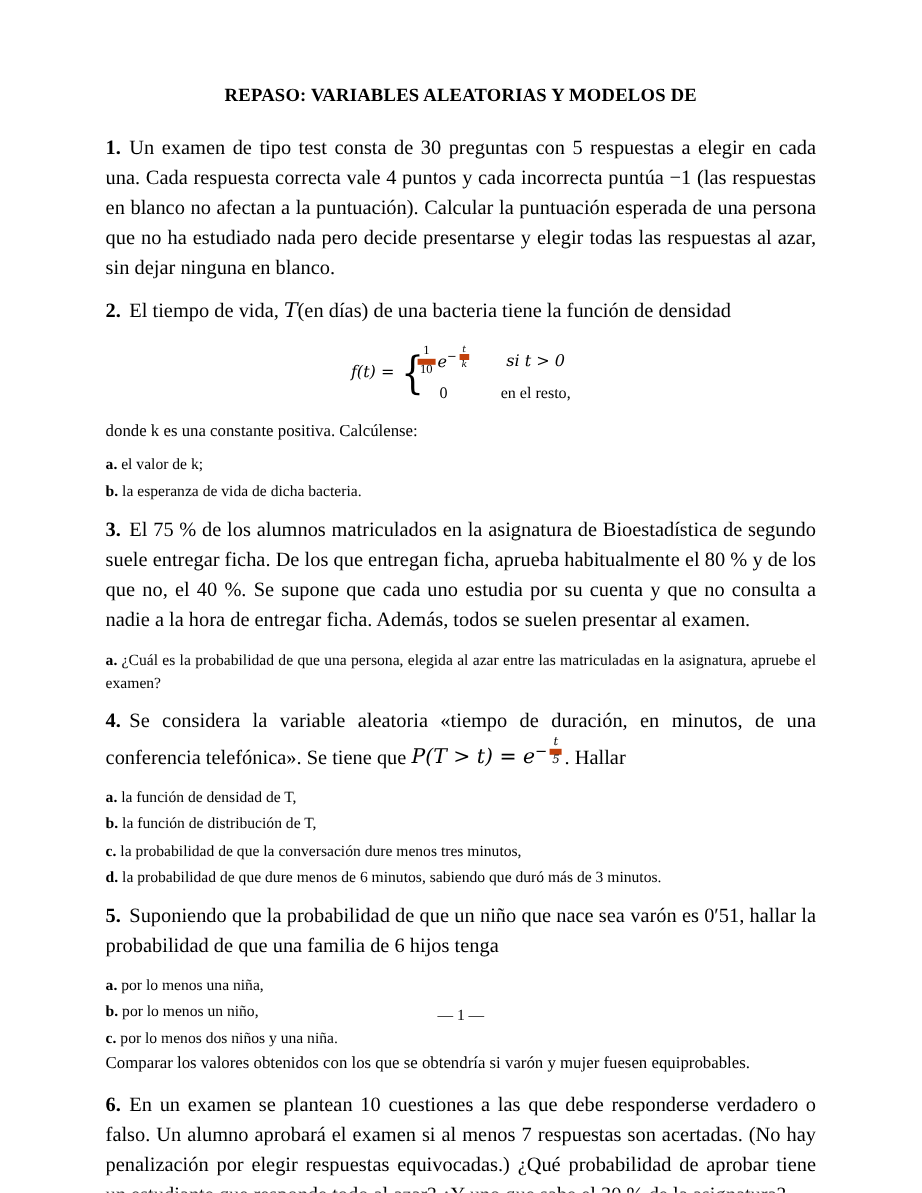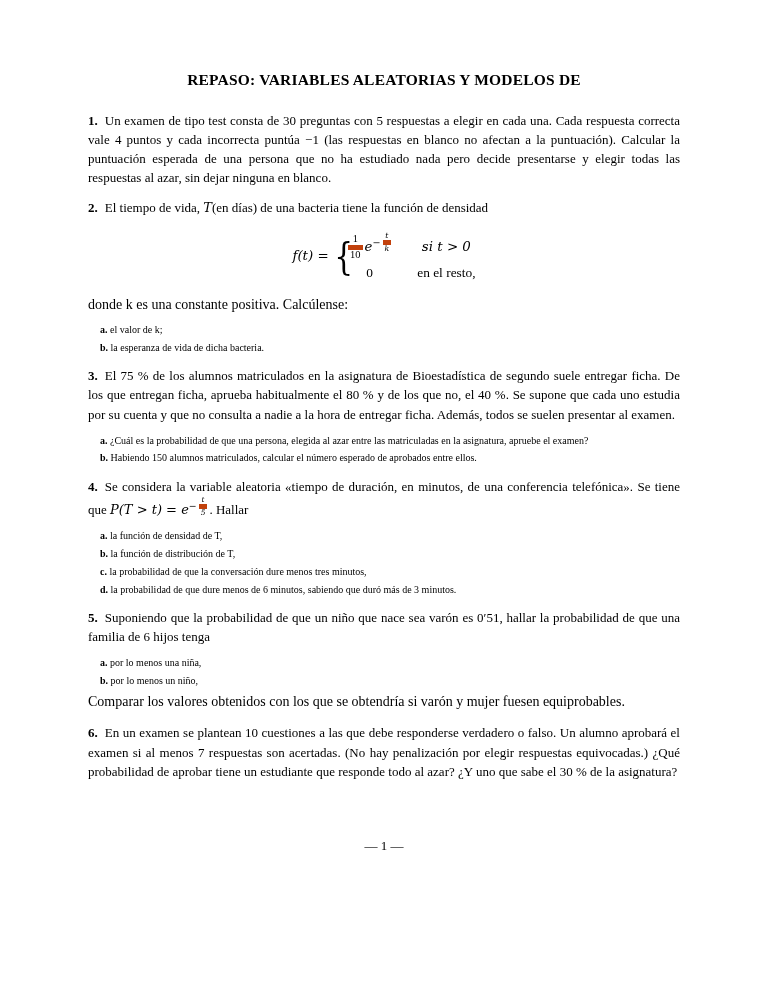--- a/index.html
+++ b/index.html
@@ -26,40 +26,40 @@
     font-weight: bold;
     font-size: 15.5px;
     line-height: 1.35;
     letter-spacing: 0.2px;
     margin: 0 0 20px 0;
   }
   .doc-title .line {
     display: block;
   }
   .problem {
+    font-size: 17px;
+    line-height: 1.47;
+    text-align: justify;
+    margin: 0 0 10px 0;
+  }
+  .problem .num {
+    font-weight: bold;
+  }
+  .problem .num::after {
+    content: "";
+  }
+  .gap {
+    display: inline-block;
+    width: 7px;
+  }
+  .subitem {
     font-size: 13px;
     line-height: 1.47;
     text-align: justify;
-    margin: 0 0 10px 0;
-  }
-  .problem .num {
-    font-weight: bold;
-  }
-  .problem .num::after {
-    content: "";
-  }
-  .gap {
-    display: inline-block;
-    width: 7px;
-  }
-  .subitem {
-    font-size: 10px;
-    line-height: 1.47;
-    text-align: justify;
-    margin: 0 0 3px 12px;
+    margin: 0 0 3px 0;
   }
   .subitem .lbl {
     font-weight: bold;
   }
   .plain {
     font-size: 14px;
     line-height: 1.47;
     text-align: justify;
     margin: 0 0 7px 0;
   }
@@ -199,24 +199,20 @@
     <span>la esperanza de vida de dicha bacteria.</span>
   </p>
 
   <p class="problem spaced-top">
     <span class="num">3.</span><span class="gap"></span><span>El 75 % de los alumnos matriculados en la asignatura de Bioestadística de segundo suele entregar ficha. De los que entregan ficha, aprueba habitualmente el 80 % y de los que no, el 40 %. Se supone que cada uno estudia por su cuenta y que no consulta a nadie a la hora de entregar ficha. Además, todos se suelen presentar al examen.</span>
   </p>
   <p class="subitem">
     <span class="lbl">a.</span>
     <span>¿Cuál es la probabilidad de que una persona, elegida al azar entre las matriculadas en la asignatura, apruebe el examen?</span>
   </p>
-  <p class="subitem">
-    <span class="lbl">b.</span>
-    <span>Habiendo 150 alumnos matriculados, calcular el número esperado de aprobados entre ellos.</span>
-  </p>
 
   <p class="problem spaced-top">
     <span class="num">4.</span><span class="gap"></span><span>Se considera la variable aleatoria «tiempo de duración, en minutos, de una conferencia telefónica». Se tiene que</span>
     <span class="math"><span>P(T &gt; t) = e</span><span class="expsup"><span>−</span><span class="frac"><span class="n">t</span><span class="d">5</span></span></span></span><span>. Hallar</span>
   </p>
   <p class="subitem">
     <span class="lbl">a.</span>
     <span>la función de densidad de T,</span>
   </p>
   <p class="subitem">
@@ -236,20 +232,24 @@
     <span class="num">5.</span><span class="gap"></span><span>Suponiendo que la probabilidad de que un niño que nace sea varón es 0′51, hallar la probabilidad de que una familia de 6 hijos tenga</span>
   </p>
   <p class="subitem">
     <span class="lbl">a.</span>
     <span>por lo menos una niña,</span>
   </p>
   <p class="subitem">
     <span class="lbl">b.</span>
     <span>por lo menos un niño,</span>
   </p>
+  <p class="subitem">
+    <span class="lbl">c.</span>
+    <span>por lo menos dos niños y una niña.</span>
+  </p>
   <p class="plain">Comparar los valores obtenidos con los que se obtendría si varón y mujer fuesen equiprobables.</p>
 
   <p class="problem spaced-top">
     <span class="num">6.</span><span class="gap"></span><span>En un examen se plantean 10 cuestiones a las que debe responderse verdadero o falso. Un alumno aprobará el examen si al menos 7 respuestas son acertadas. (No hay penalización por elegir respuestas equivocadas.) ¿Qué probabilidad de aprobar tiene un estudiante que responde todo al azar? ¿Y uno que sabe el 30 % de la asignatura?</span>
   </p>
 
   <div class="footer">— 1 —</div>
 </div>
 
 </body></html>

